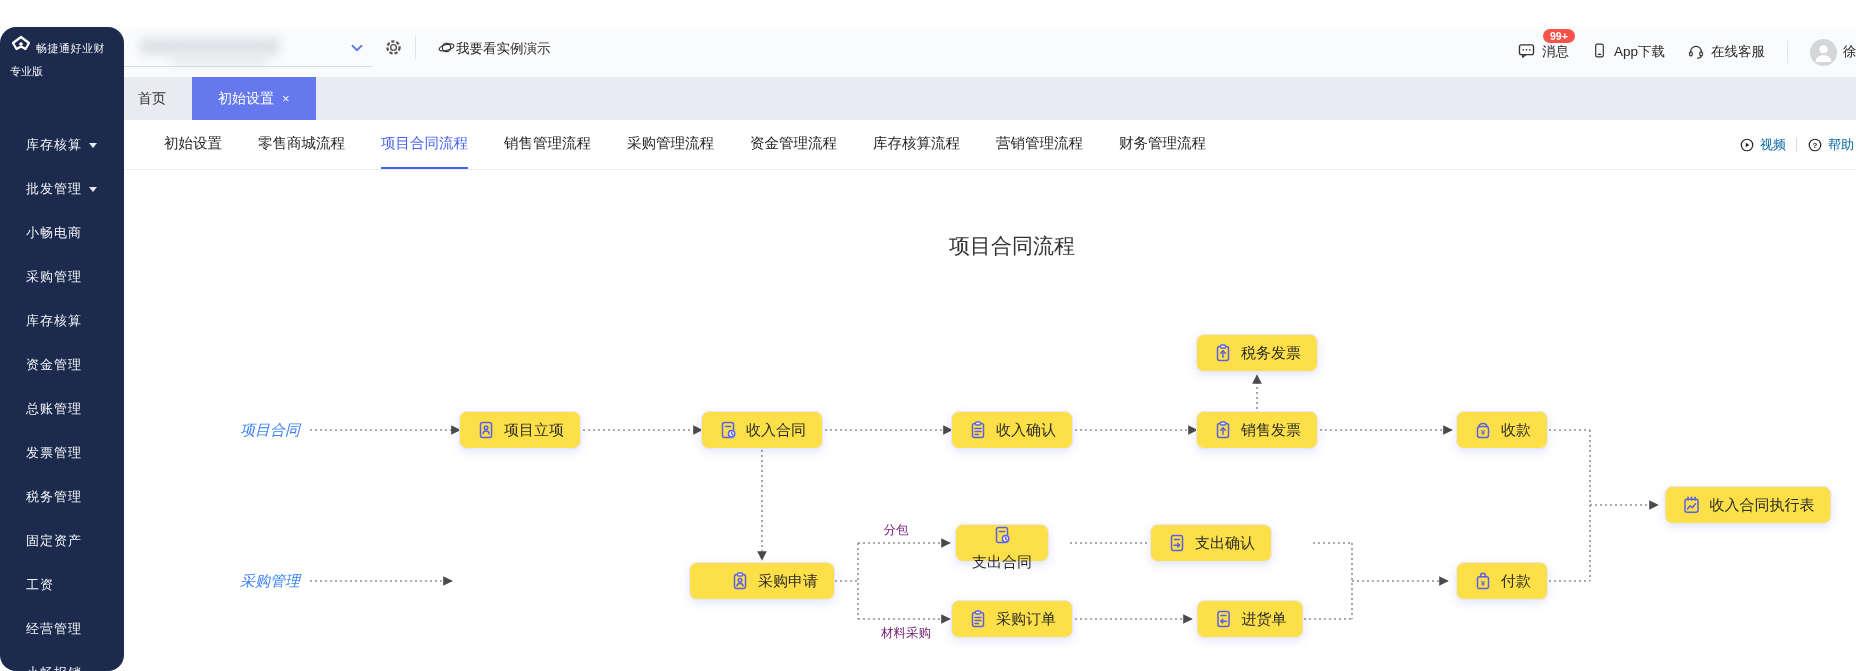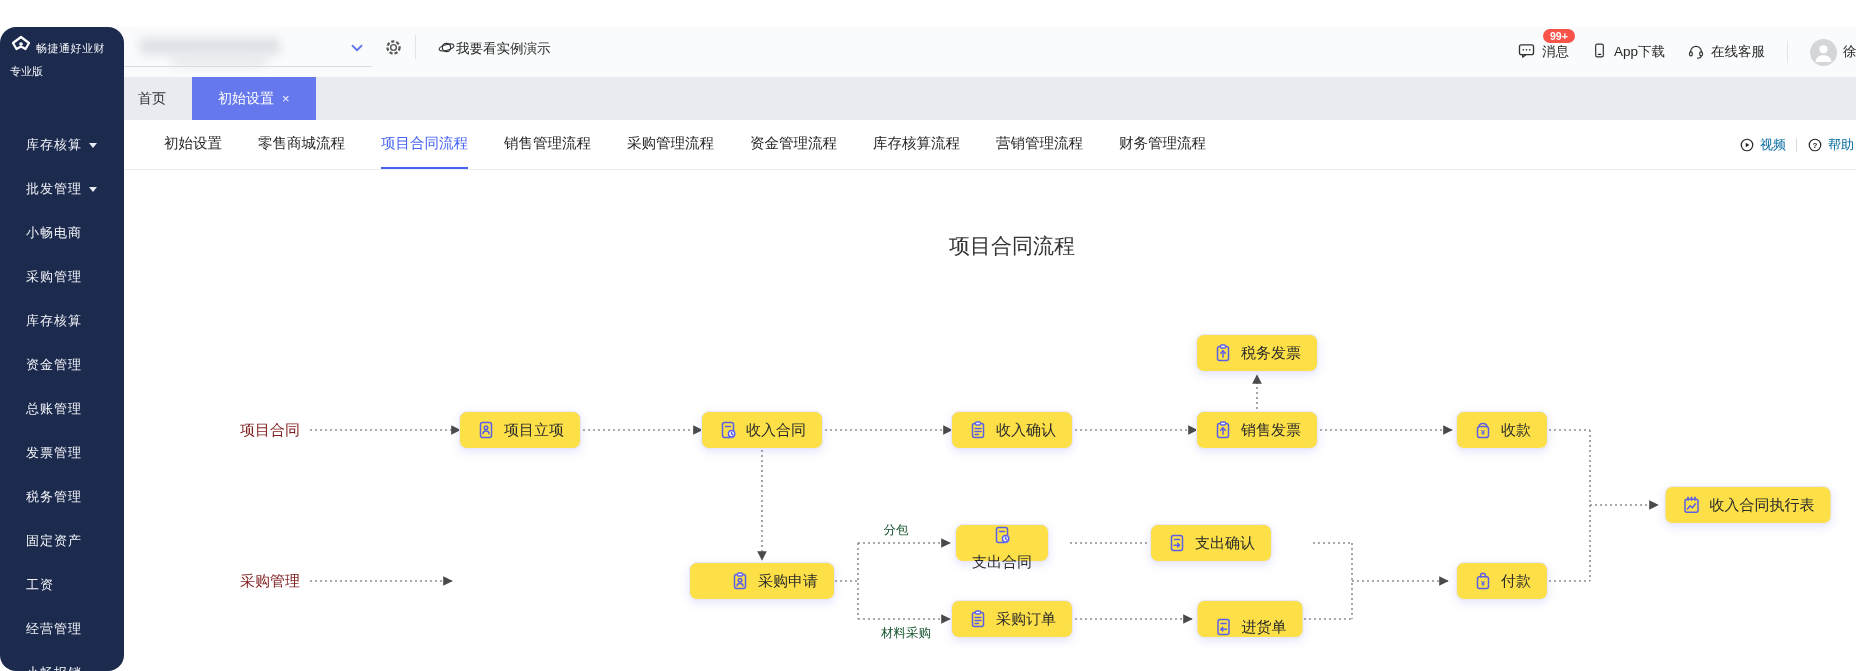--- a/index.html
+++ b/index.html
@@ -69,22 +69,22 @@
   .flow-title { position:absolute; transform:translate(-50%,-50%); font-size:21px; color:#333;
     z-index:4; white-space:nowrap; }
   #edge-layer { position:absolute; left:0; top:0; width:1856px; height:671px; z-index:3;
     pointer-events:none; }
   .node { position:absolute; transform:translate(-50%,-50%); display:flex; align-items:center;
     gap:8px; height:38px; padding:0 16px; background:#fde047; border:1px solid #e7e7fa; border-radius:8px;
     box-shadow:0 3px 10px rgba(108,110,235,.18); font-size:15px; color:#2b2b2b; z-index:4;
     white-space:nowrap; cursor:pointer; }
   .node svg { flex:0 0 auto; }
   .row-label { position:absolute; transform:translate(-50%,-50%); font-size:15px; font-weight:500;
-    color:#7f1d1d; z-index:4; white-space:nowrap; }
-  .branch-label { position:absolute; transform:translate(-50%,-50%); font-size:12.5px; color:#14532d;
+    color:#3b82f6; z-index:4; white-space:nowrap;font-style:italic; }
+  .branch-label { position:absolute; transform:translate(-50%,-50%); font-size:12.5px; color:#701a75;
     z-index:4; white-space:nowrap; }
 </style>
 </head>
 <body>
 
 <div class="page">
 
   <div class="topstrip"></div>
 
   <div class="sidebar">
@@ -377,21 +377,21 @@
       <div class="node" style="left: 1012px; top: 619px;">
         <svg width="20" height="20" viewBox="0 0 20 20">
           <rect x="4.5" y="3.5" width="11" height="14" rx="2" fill="none" stroke="#5b5fe8" stroke-width="1.5" stroke-linecap="round" stroke-linejoin="round"></rect>
           <rect x="7.5" y="2" width="5" height="3" rx="1" fill="#fff" stroke="#5b5fe8" stroke-width="1.3"></rect>
           <line x1="7" y1="8.6" x2="13" y2="8.6" fill="none" stroke="#5b5fe8" stroke-width="1.5" stroke-linecap="round" stroke-linejoin="round"></line>
           <line x1="7" y1="11.6" x2="13" y2="11.6" fill="none" stroke="#5b5fe8" stroke-width="1.5" stroke-linecap="round" stroke-linejoin="round"></line>
           <line x1="7" y1="14.6" x2="10.5" y2="14.6" fill="none" stroke="#5b5fe8" stroke-width="1.5" stroke-linecap="round" stroke-linejoin="round"></line>
         </svg>
         <span>采购订单</span>
       </div>
-      <div class="node" style="left: 1250px; top: 619px; align-items: flex-end;">
+      <div class="node" style="left: 1250px; top: 619px;">
         <svg width="20" height="20" viewBox="0 0 20 20">
           <rect x="4.5" y="2.5" width="11" height="15" rx="2" fill="none" stroke="#5b5fe8" stroke-width="1.5" stroke-linecap="round" stroke-linejoin="round"></rect>
           <line x1="7.5" y1="6.5" x2="12.5" y2="6.5" fill="none" stroke="#5b5fe8" stroke-width="1.5" stroke-linecap="round" stroke-linejoin="round"></line>
           <line x1="13" y1="12.2" x2="7.6" y2="12.2" fill="none" stroke="#5b5fe8" stroke-width="1.5" stroke-linecap="round" stroke-linejoin="round"></line>
           <polyline points="9.3,10.4 7.4,12.2 9.3,14" fill="none" stroke="#5b5fe8" stroke-width="1.5" stroke-linecap="round" stroke-linejoin="round"></polyline>
         </svg>
         <span>进货单</span>
       </div>
       <div class="node" style="left: 1502px; top: 581px;">
         <svg width="20" height="20" viewBox="0 0 20 20">

